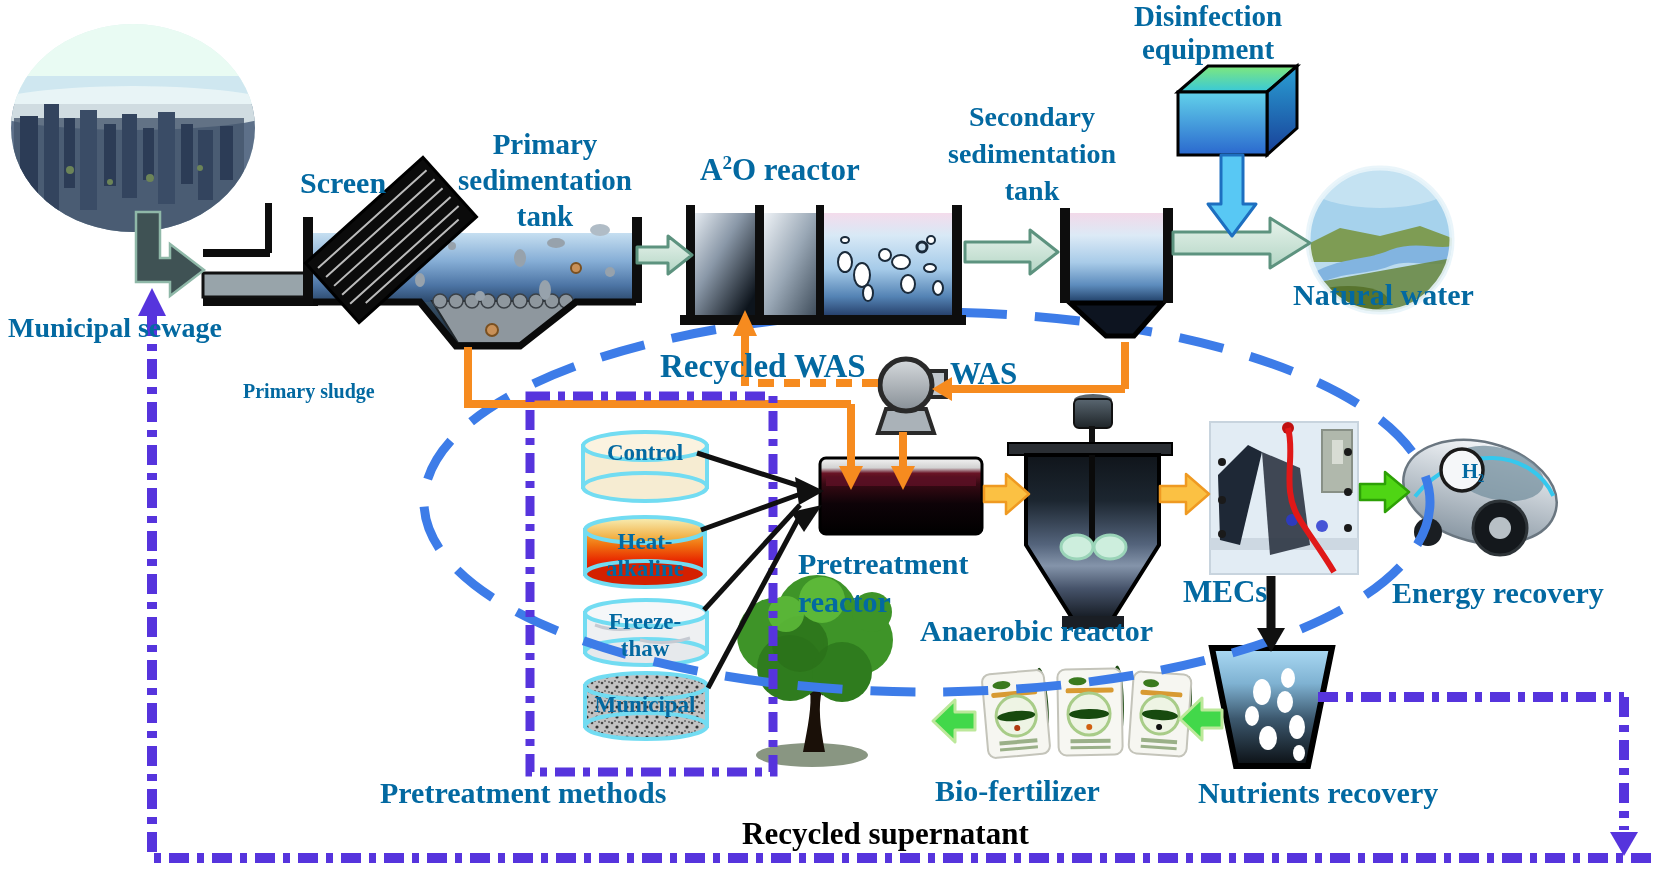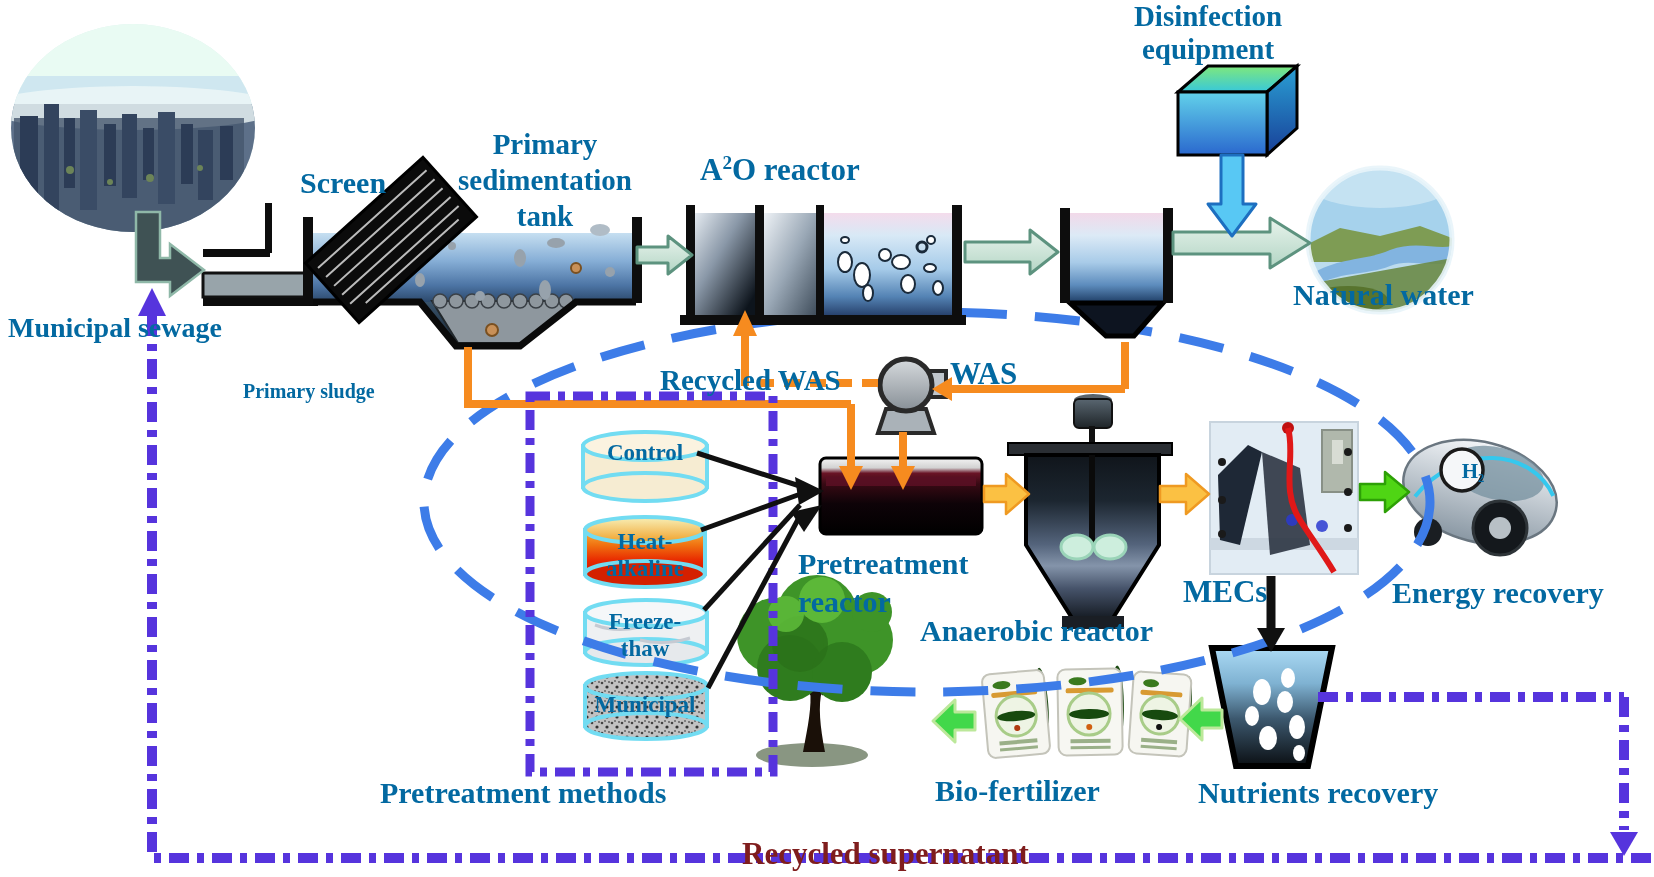--- a/index.html
+++ b/index.html
@@ -2,21 +2,21 @@
 <html><head>
 <meta charset="utf-8">
 <style>
   html,body{margin:0;padding:0;background:#ffffff;}
   #stage{position:relative;width:1654px;height:877px;background:#ffffff;overflow:hidden;
          font-family:"Liberation Serif",serif;}
   #diagram-svg{position:absolute;left:0;top:0;}
   .lbl{position:absolute;font-weight:bold;color:#0369a1;white-space:nowrap;line-height:1.15;}
   .lbl.center{text-align:center;white-space:normal;}
   .lbl.wrap{white-space:normal;}
-  .lbl.cyan{color:#7f1d1d;margin-top:20px;}
+  .lbl.cyan{color:#000000;}
   sup{font-size:0.62em;vertical-align:super;}
 </style>
 </head>
 <body>
 
 <div id="stage">
 
 <svg id="diagram-svg" width="1654" height="877" viewBox="0 0 1654 877">
   <defs>
     <linearGradient id="waterPrim" x1="0" y1="0" x2="0" y2="1">
@@ -449,28 +449,29 @@
 </svg>
 
 <div class="lbl" style="left:8px;top:312px;font-size:28px;">Municipal sewage</div>
 
 <div class="lbl" style="left:300px;top:166px;font-size:30px;">Screen</div>
 
 <div class="lbl center" style="left:435px;top:126px;width:220px;font-size:29px;line-height:36px;">Primary sedimentation tank</div>
 
 <div class="lbl" style="left:700px;top:152px;font-size:31px;"><span>A</span><sup>2</sup><span>O reactor</span></div>
 
+<div class="lbl center" style="left:922px;top:98px;width:220px;font-size:28px;line-height:37px;">Secondary sedimentation tank</div>
 
 <div class="lbl center" style="left:1113px;top:0px;width:190px;font-size:29px;line-height:33px;">Disinfection equipment</div>
 
 <div class="lbl" style="left:1293px;top:278px;font-size:30px;">Natural water</div>
 
 <div class="lbl" style="left:243px;top:380px;font-size:20px;">Primary sludge</div>
 
-<div class="lbl" style="left:660px;top:348px;font-size:29px;margin-top:16px;">Recycled WAS</div>
+<div class="lbl" style="left:660px;top:348px;font-size:33px;">Recycled WAS</div>
 
 <div class="lbl" style="left:950px;top:356px;font-size:31px;">WAS</div>
 
 <div class="lbl wrap" style="left:798px;top:545px;width:230px;font-size:30px;line-height:38px;">Pretreatment reactor</div>
 
 <div class="lbl" style="left:920px;top:614px;font-size:30px;">Anaerobic reactor</div>
 
 <div class="lbl" style="left:1183px;top:574px;font-size:31px;">MECs</div>
 
 <div class="lbl" style="left:1392px;top:576px;font-size:30px;">Energy recovery</div>

